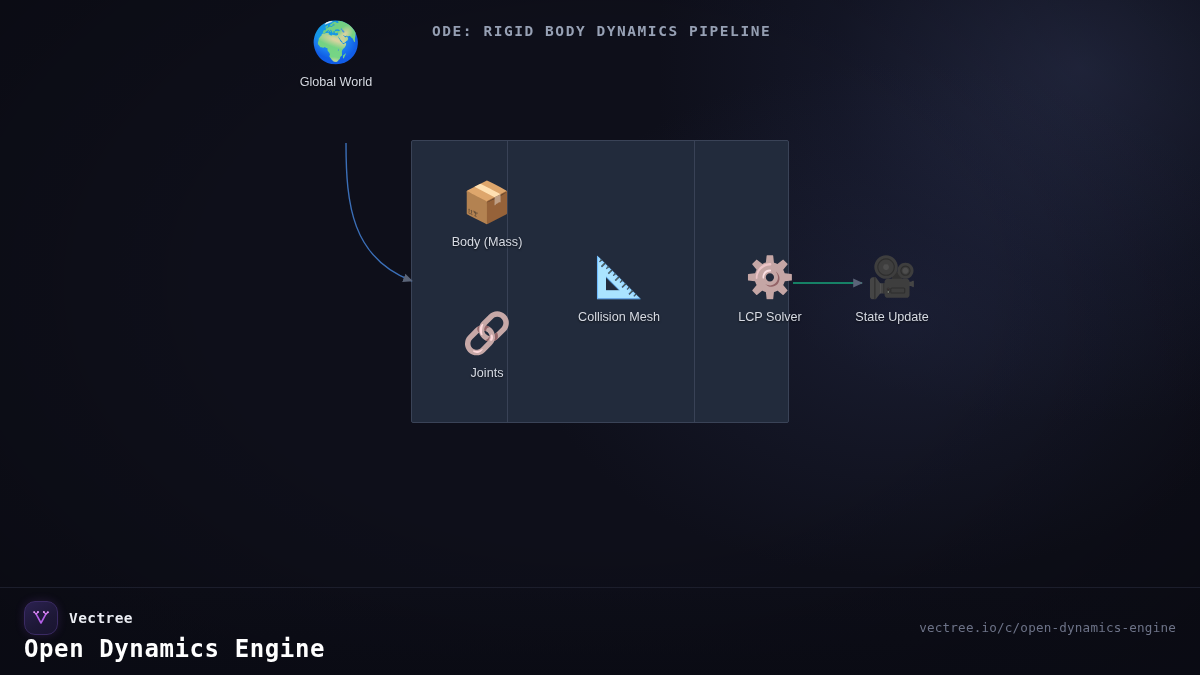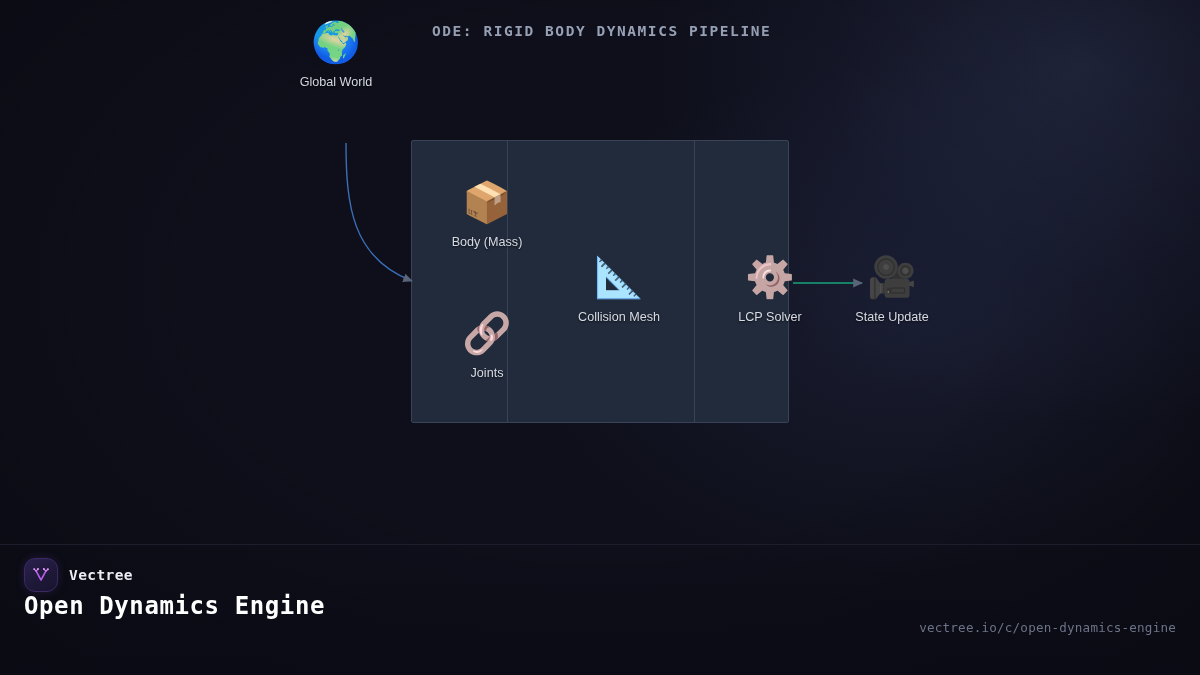--- a/index.html
+++ b/index.html
@@ -120,21 +120,21 @@
   }
   #panel-divider-1 { left: 95px; }
   #panel-divider-2 { left: 282px; }
 
   
   #footer {
     position: absolute;
     left: 0;
     right: 0;
     bottom: 0;
-    height: 131px;
+    height: 88px;
     border-top: 1px solid #1c1e2c;
     background: linear-gradient(180deg, rgba(14,15,26,0) 0%, rgba(10,11,20,0.85) 100%);
   }
   #brand-row {
     position: absolute;
     left: 24px;
     top: 13px;
     display: flex;
     align-items: center;
     gap: 11px;

